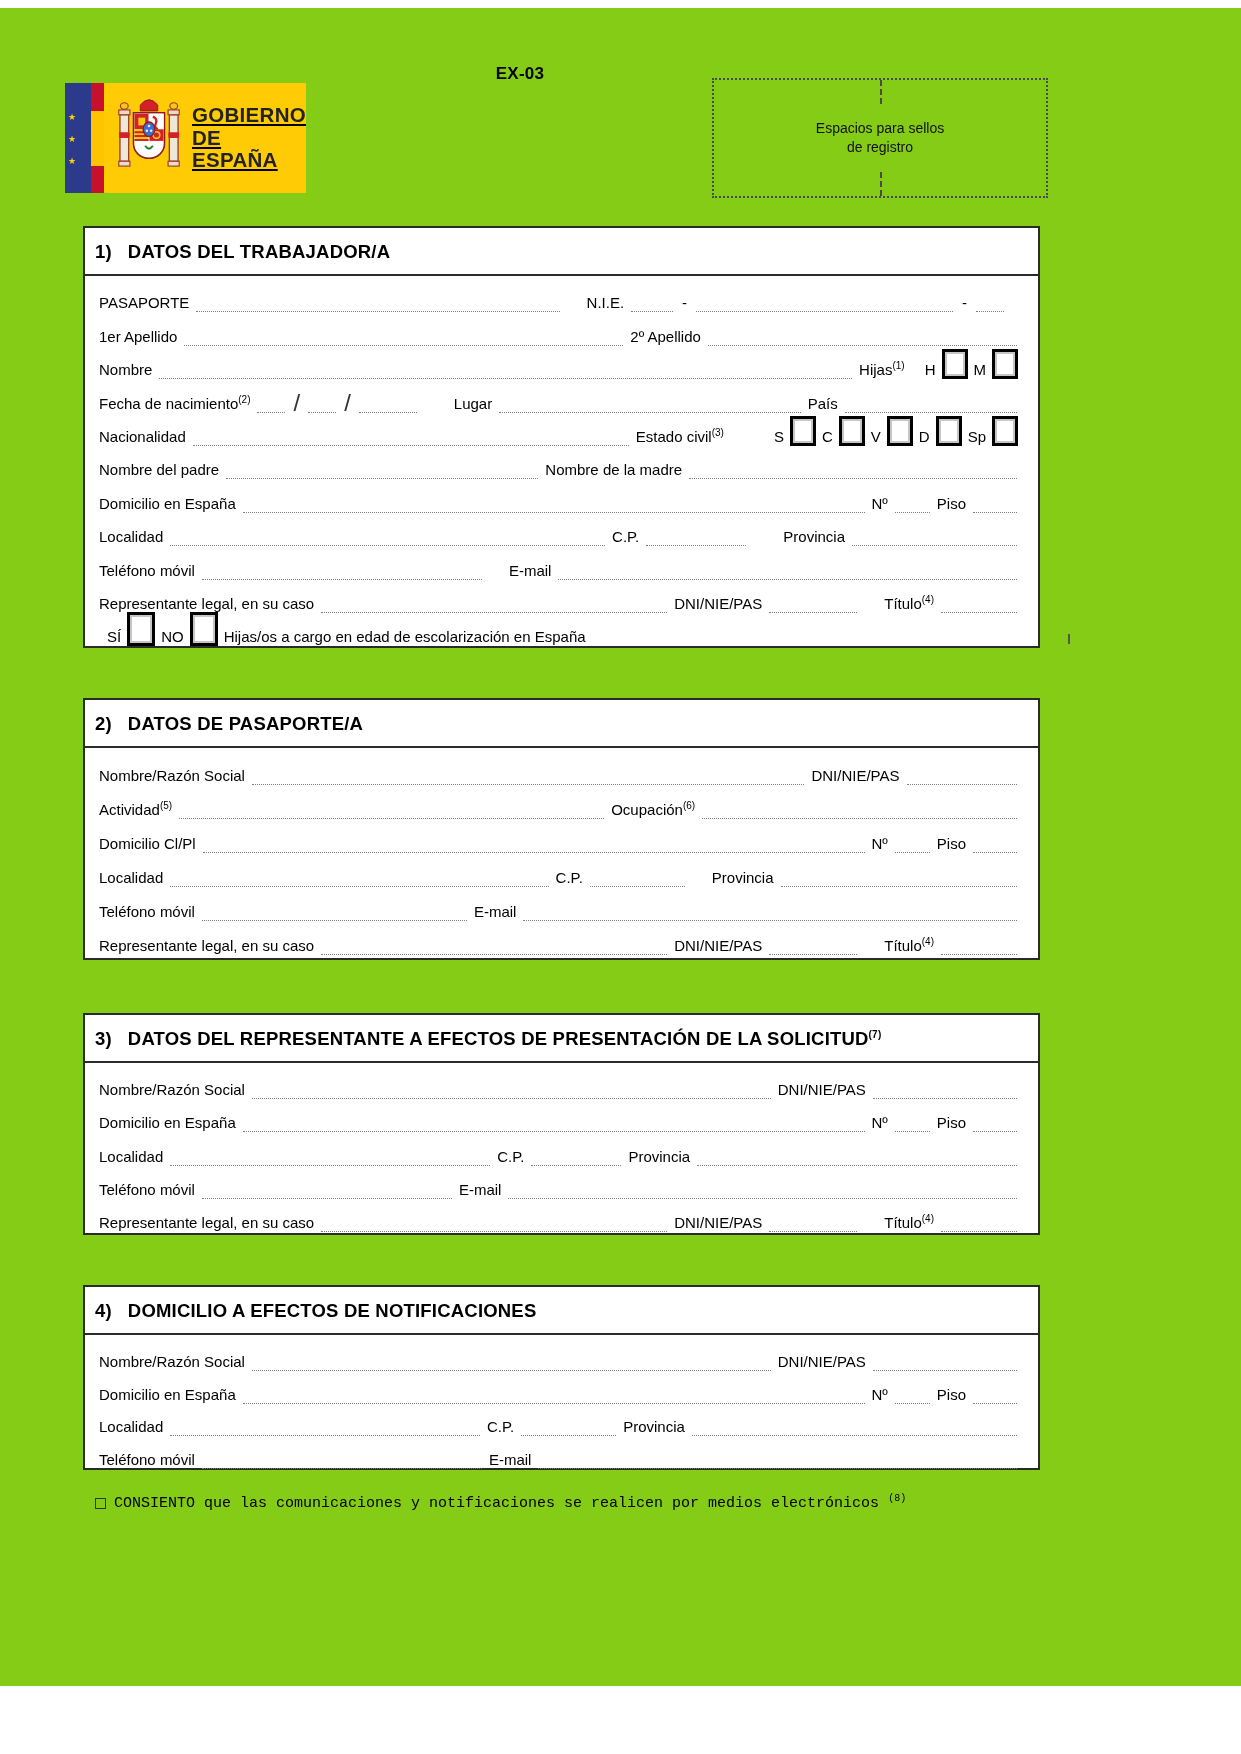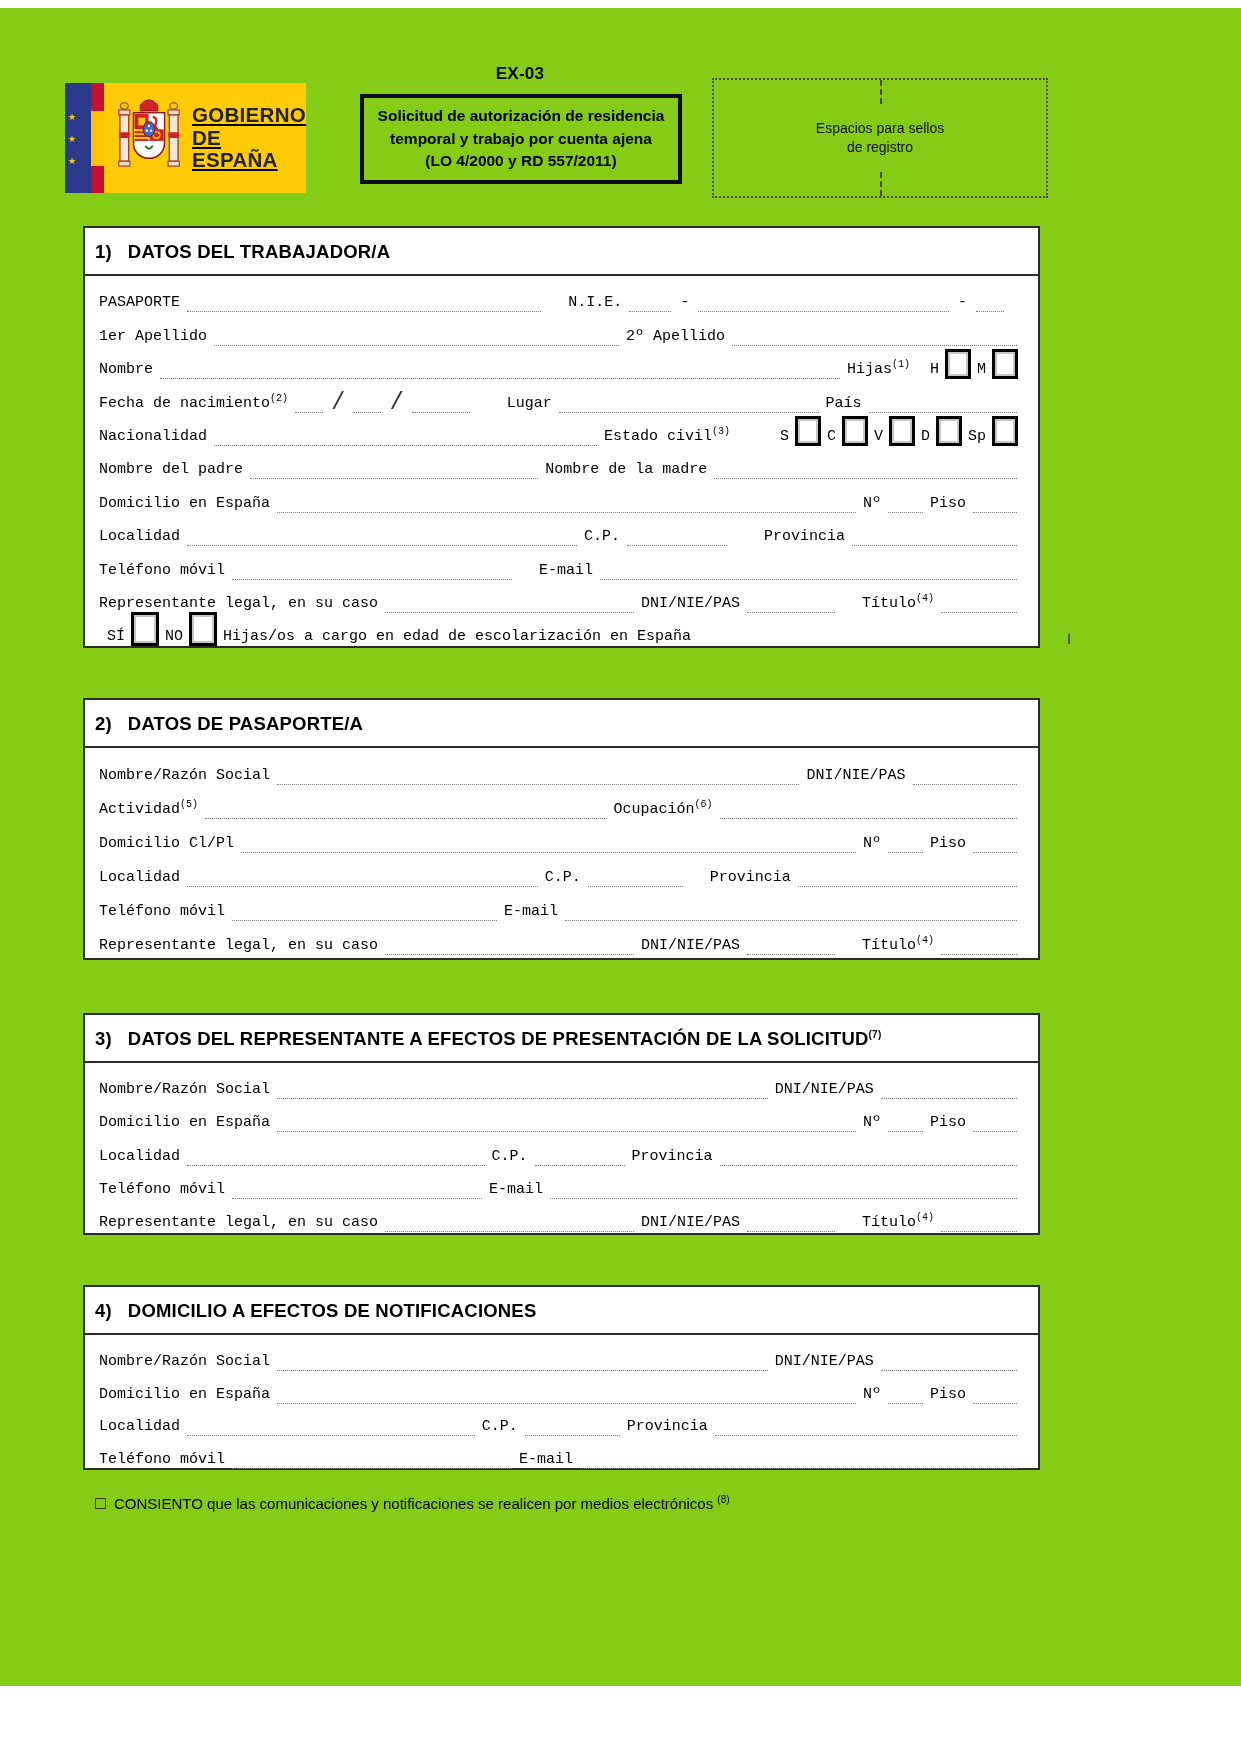--- a/index.html
+++ b/index.html
@@ -31,54 +31,47 @@
   .crest{width:62px;height:90px;margin-left:14px;flex:0 0 auto;}
   .logo-text{margin-left:12px;font-weight:bold;font-size:20.5px;line-height:1.12;
              color:#222;letter-spacing:.3px;}
 
   
   .section{position:absolute;left:83px;width:957px;border:2px solid #2b2b2b;background:#fff;}
   .sec-header{border-bottom:2px solid #2b2b2b;padding:13px 10px 11px;font-weight:bold;
               font-size:18.5px;letter-spacing:.2px;}
   .sec-num{display:inline-block;margin-right:16px;}
   .sec-body{padding:3px 14px 5px;}
-  .row{display:flex;align-items:flex-end;font-size:15px;font-family:Liberation Mono, monospace;}
+  .row{display:flex;align-items:flex-end;font-size:15px;}
   .s1 .row{height:33.4px}.s2 .row{height:34px}.s3 .row{height:33.2px}.s4 .row{height:32.8px}
   .lbl{white-space:nowrap;padding-bottom:1px;}
   sup{font-size:10px;line-height:0;}
   .fl{border-bottom:1px dotted #7d7d7d;height:12px;margin:0 7px;flex:0 0 auto;}
   .grow{flex:1 1 0;}
   .cb{width:26px;height:30px;border:3px solid #000;box-shadow:inset 0 0 0 2px #c6c6c6;
       background:#fff;flex:0 0 auto;margin:0 6px;}
   .cb-lg{width:28px;height:34px;}
   .slash{font-size:24px;font-weight:300;color:#333;line-height:.8;margin:0 1px;}
   .ml20{margin-left:20px}.ml30{margin-left:30px}.ml50{margin-left:50px}.ml8{margin-left:8px}
   .mr20{margin-right:20px}
   .dash{padding:0 2px 1px;}
 
   
-  .consent{position:absolute;left:95px;top:1487px;font-size:15px;display:flex;align-items:center;}
+  .consent{position:absolute;left:95px;top:1487px;font-size:15px;display:flex;align-items:center;font-family:Liberation Mono, monospace;}
   .consent-box{width:11px;height:11px;border:1.5px solid #333;display:inline-block;
                margin-right:8px;flex:0 0 auto;}
   .edge-mark{position:absolute;left:1068px;top:626px;width:2px;height:10px;background:#555;}
 </style>
 </head>
 <body>
 
 <div class="page">
 
   <div class="excode">EX-03</div>
 
-  <div class="title-box">
-    <div>
-      <span>Solicitud de autorización de residencia</span><br>
-      <span>temporal y trabajo por cuenta ajena</span><br>
-      <span>(LO 4/2000 y RD 557/2011)</span>
-    </div>
-  </div>
 
   <div class="stamp-box">
     <span class="stamp-tick tick-top"></span>
     <span>Espacios para sellos</span>
     <span>de registro</span>
     <span class="stamp-tick tick-bottom"></span>
   </div>
 
   <div class="logo">
     <div class="logo-blue">

